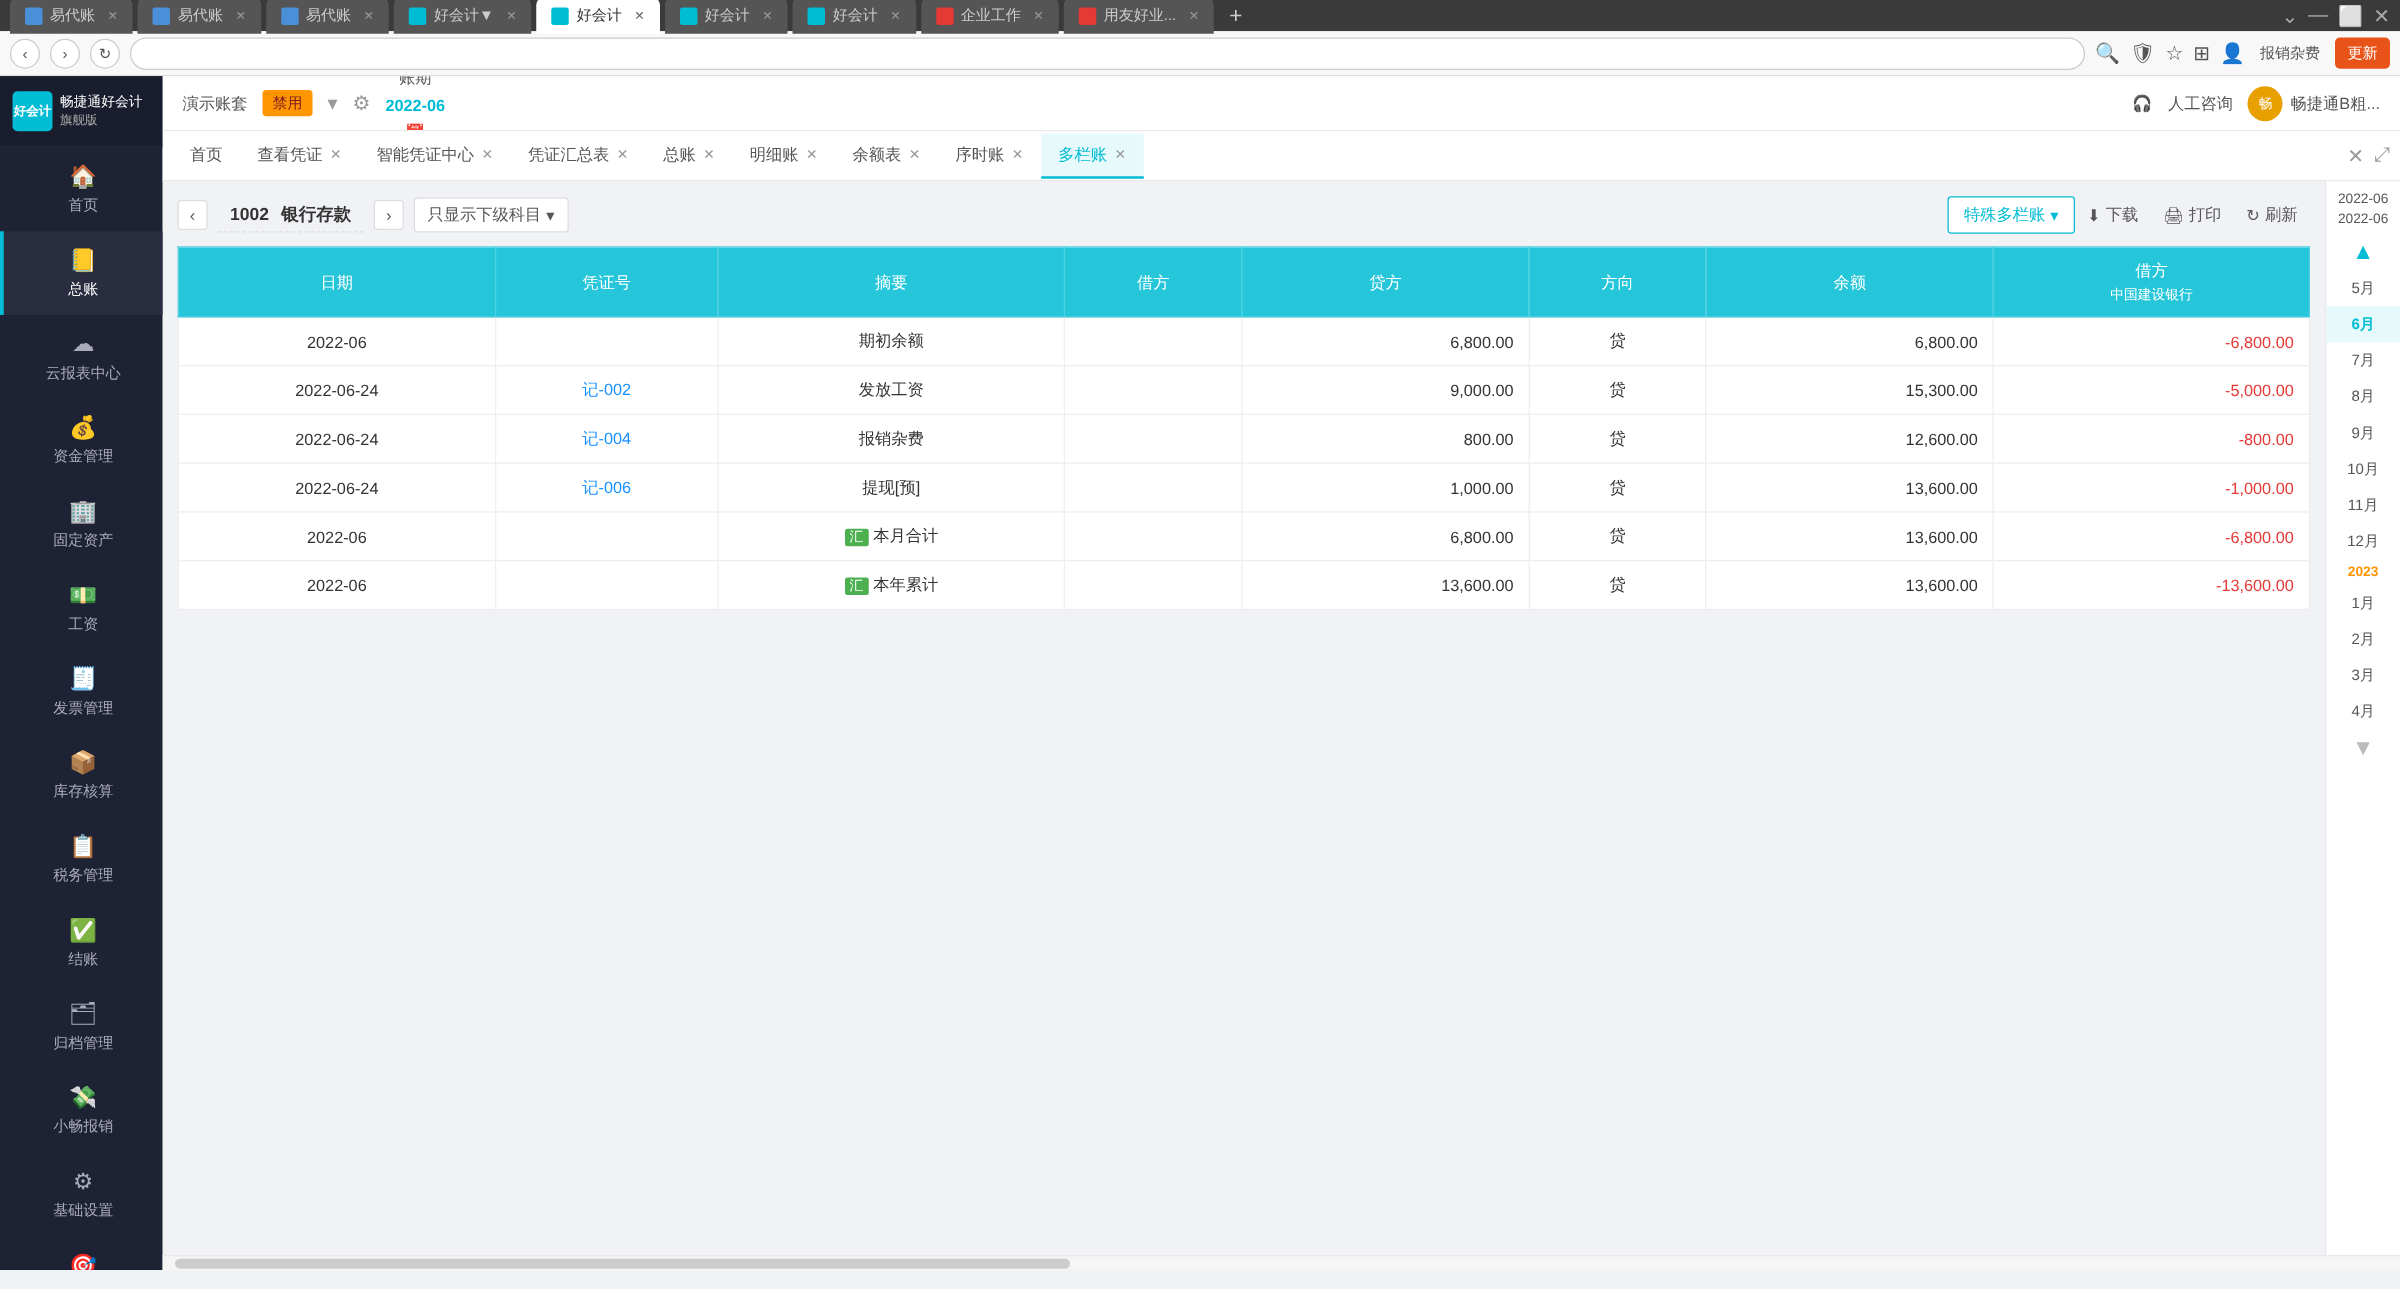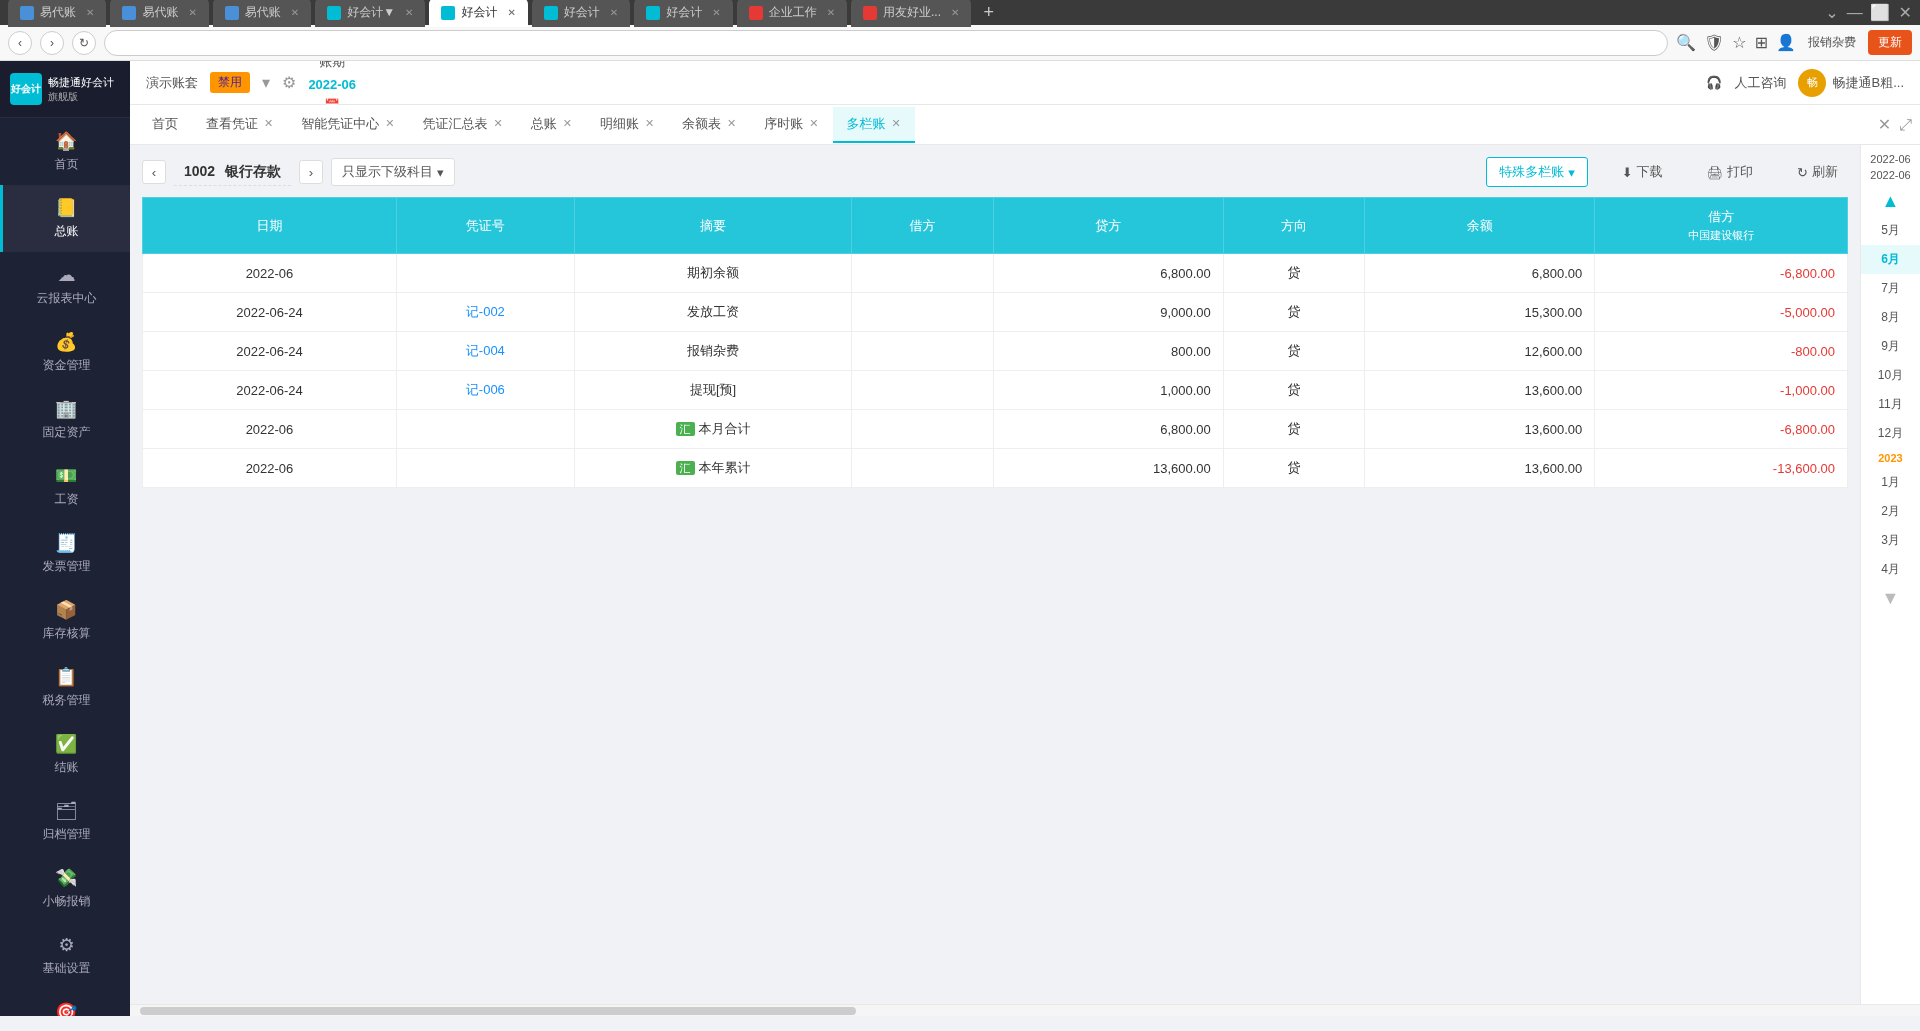--- a/index.html
+++ b/index.html
@@ -29,21 +29,21 @@
     .sidebar-item { display: flex; flex-direction: column; align-items: center; padding: 12px 8px; cursor: pointer; gap: 4px; color: #aab; font-size: 12px; border-left: 3px solid transparent; }
     .sidebar-item.active { background: #2a2d40; color: #fff; border-left-color: #00bcd4; }
     .sidebar-icon { font-size: 18px; }
 
     
     .main-content { flex: 1; display: flex; flex-direction: column; overflow: hidden; }
 
     
     .top-bar { background: #fff; border-bottom: 1px solid #e8e8e8; padding: 0 16px; height: 44px; display: flex; align-items: center; justify-content: space-between; }
     .top-bar-left { display: flex; align-items: center; gap: 12px; }
-    .demo-badge { background: #ff9500; color: #4c1d95; border-radius: 3px; padding: 2px 8px; font-size: 12px; }
+    .demo-badge { background: #ff9500; color: #7f1d1d; border-radius: 3px; padding: 2px 8px; font-size: 12px; }
     .account-period { display: flex; align-items: center; gap: 6px; color: #555; font-size: 13px; flex-direction: column; }
     .top-bar-right { display: flex; align-items: center; gap: 12px; color: #555; font-size: 13px; }
     .avatar-area { display: flex; align-items: center; gap: 6px; }
     .avatar { width: 28px; height: 28px; border-radius: 50%; background: #e8a000; display: flex; align-items: center; justify-content: center; color: #fff; font-size: 11px; }
 
     
     .nav-tabs { background: #fff; border-bottom: 1px solid #e8e8e8; display: flex; align-items: center; padding: 0 8px; height: 40px; overflow-x: auto; }
     .nav-tab { padding: 8px 14px; font-size: 13px; color: #555; cursor: pointer; white-space: nowrap; display: flex; align-items: center; gap: 4px; border-bottom: 2px solid transparent; }
     .nav-tab.active { color: #00bcd4; border-bottom-color: #00bcd4; background: #e6f9fb; }
     .nav-tab-close { font-size: 11px; color: #999; margin-left: 2px; }
@@ -53,21 +53,21 @@
     
     .content-area { flex: 1; display: flex; overflow: hidden; }
 
     
     .ledger-panel { flex: 1; padding: 12px; overflow: auto; }
     .ledger-header { display: flex; align-items: center; justify-content: space-between; margin-bottom: 10px; }
     .ledger-nav { display: flex; align-items: center; gap: 8px; }
     .nav-arrow { background: #fff; border: 1px solid #ddd; border-radius: 3px; width: 24px; height: 24px; display: flex; align-items: center; justify-content: center; cursor: pointer; color: #555; }
     .account-label { font-size: 14px; font-weight: bold; color: #333; padding: 4px 10px; border-bottom: 1px dashed #ddd; }
     .filter-btn { display: flex; align-items: center; gap: 4px; border: 1px solid #ddd; border-radius: 3px; padding: 4px 10px; cursor: pointer; font-size: 13px; color: #555; background: #fff; }
-    .ledger-actions { display: flex; align-items: center; gap: 24px; }
+    .ledger-actions { display: flex; align-items: center; gap: 0; }
     .action-btn { display: flex; align-items: center; gap: 4px; border: 1px solid #00bcd4; border-radius: 3px; padding: 5px 12px; cursor: pointer; font-size: 13px; color: #00bcd4; background: #fff; }
     .action-btn-plain { display: flex; align-items: center; gap: 4px; border: none; border-radius: 3px; padding: 5px 10px; cursor: pointer; font-size: 13px; color: #555; background: transparent; }
 
     
     .ledger-table { width: 100%; border-collapse: collapse; }
     .ledger-table thead tr { background: #26c6da; color: #fff; }
     .ledger-table thead th { padding: 10px 12px; text-align: center; font-weight: normal; font-size: 13px; border: 1px solid #4dd0e1; white-space: nowrap; }
     .ledger-table tbody tr { background: #fff; border-bottom: 1px solid #eee; }
     .ledger-table tbody td { padding: 10px 12px; text-align: center; font-size: 13px; color: #333; border: 1px solid #eee; }
     .ledger-table tbody td.number { text-align: right; }

